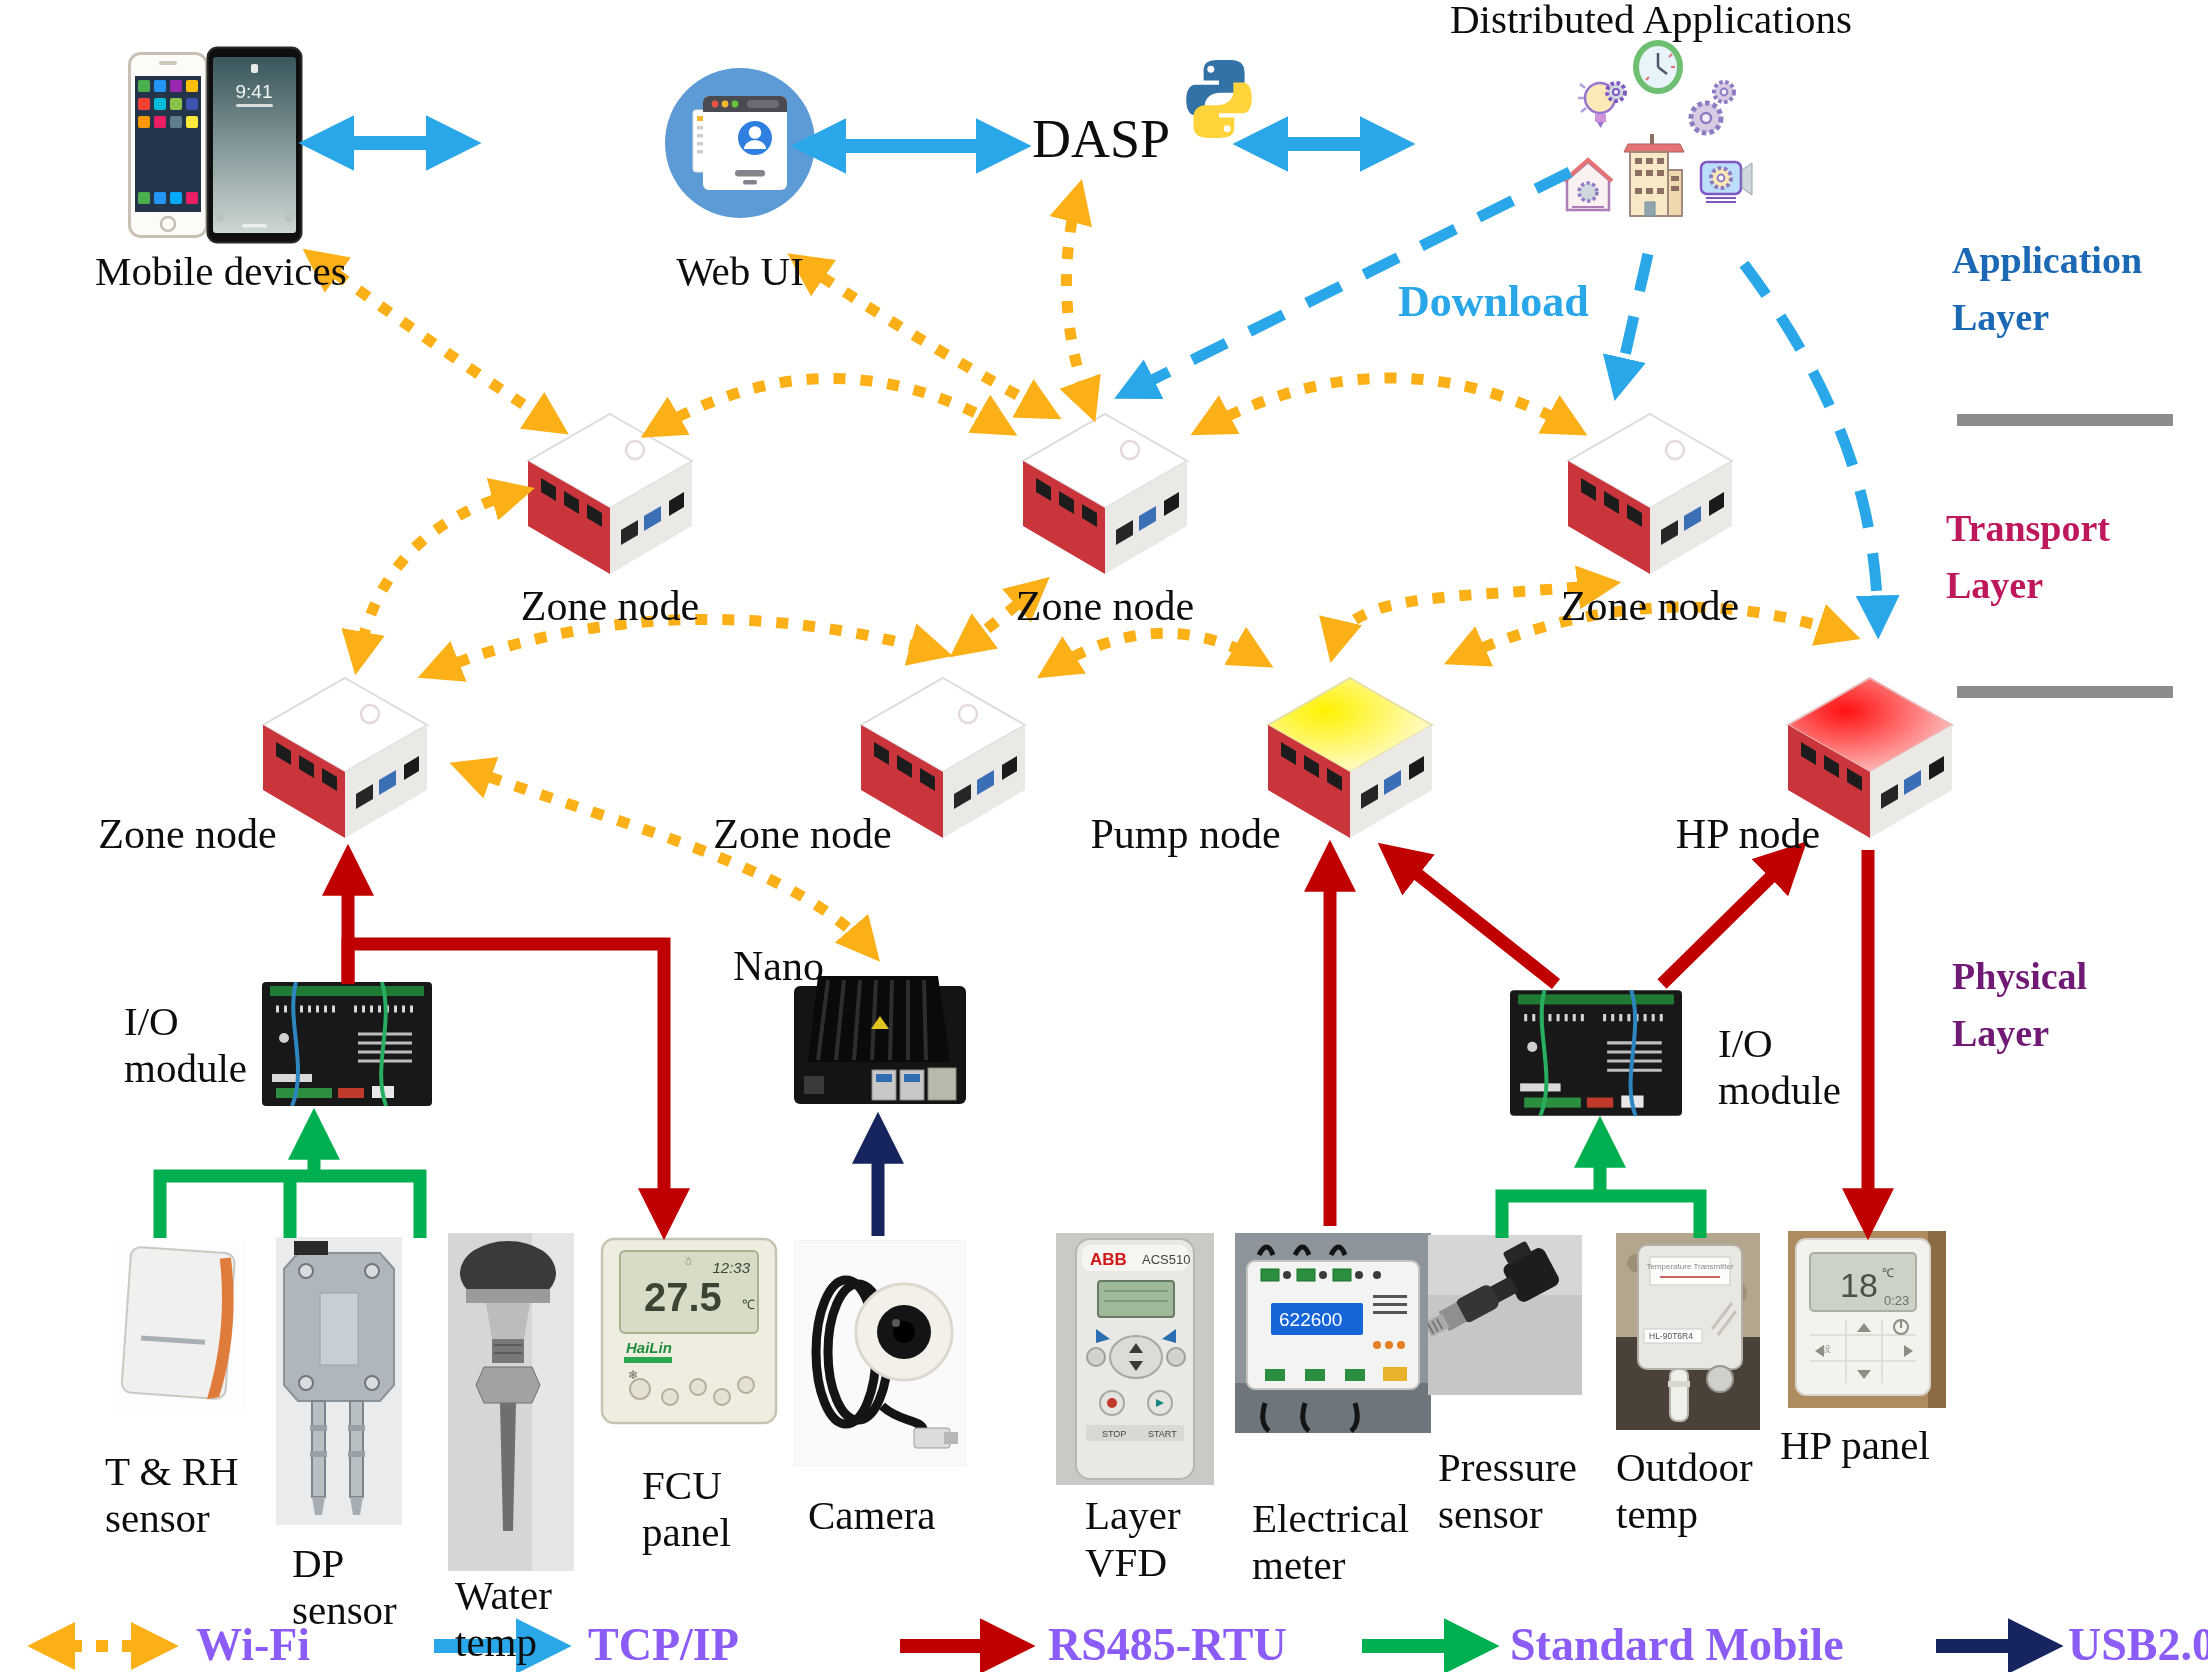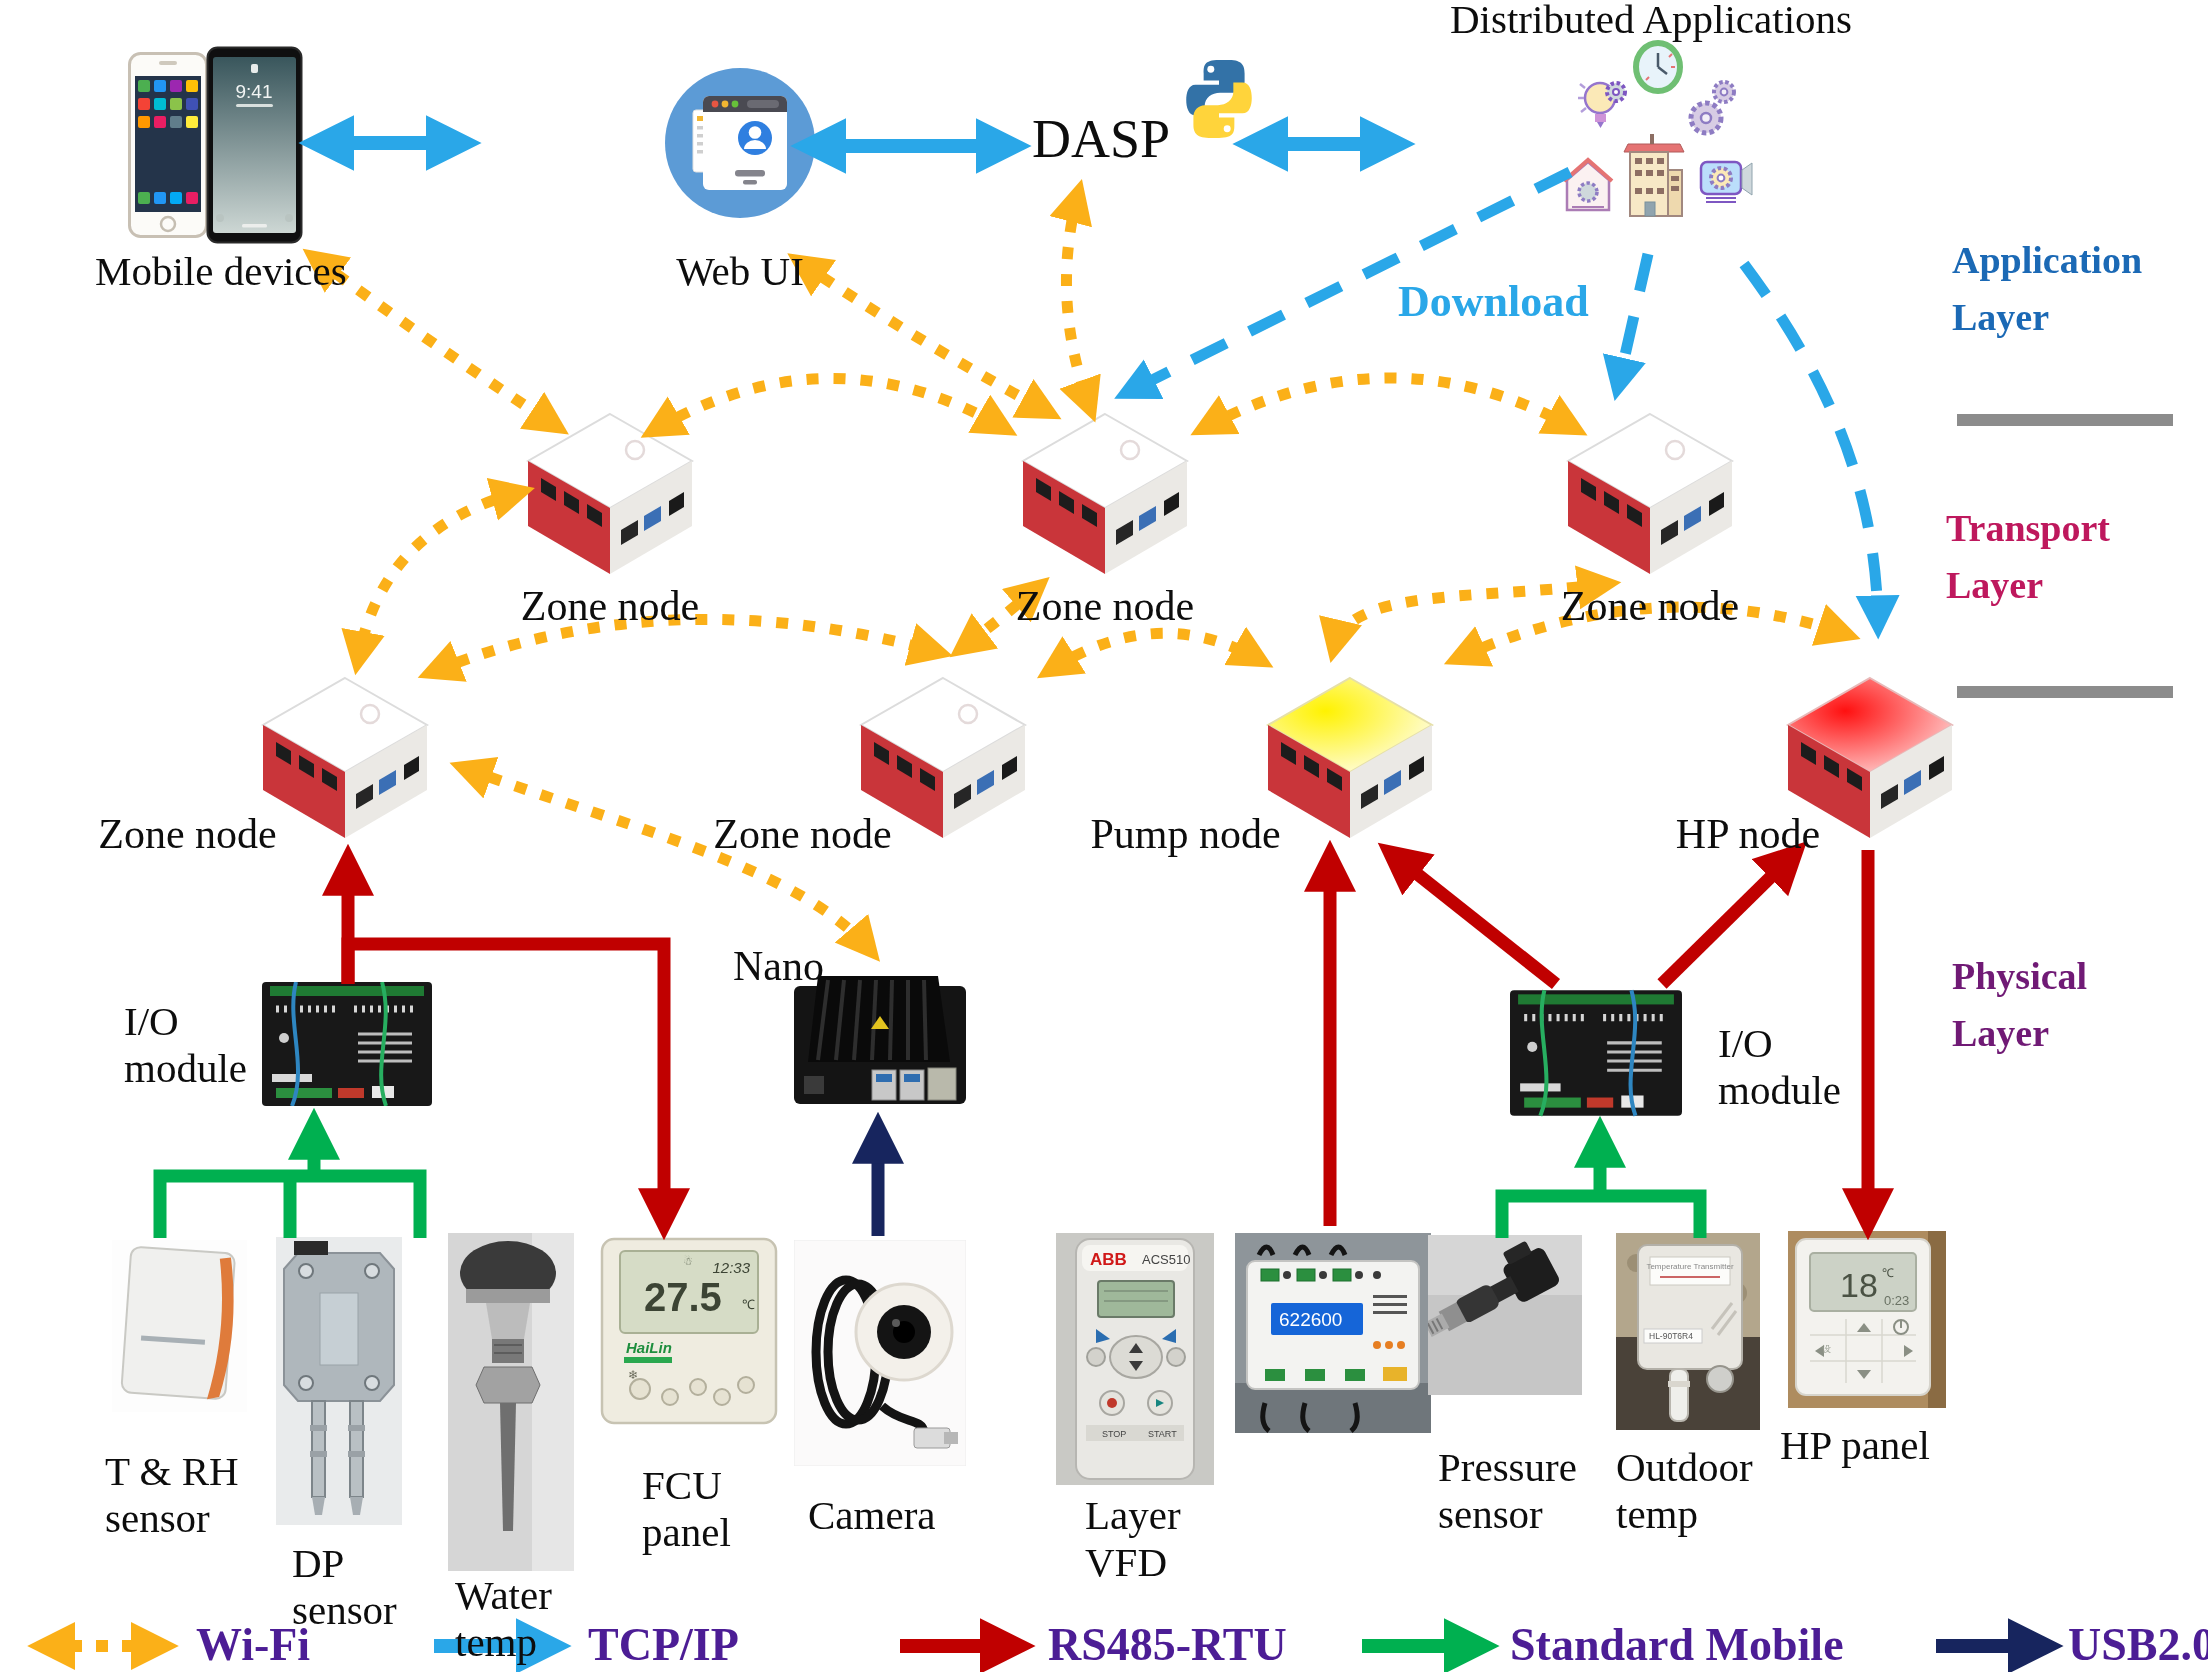--- a/index.html
+++ b/index.html
@@ -7,21 +7,21 @@
           font-family:"Liberation Serif",serif;}
   .abs{position:absolute;}
   .lbl{position:absolute;color:#0d0d0d;font-size:41px;white-space:nowrap;line-height:1.15;}
   .ctr{text-align:center;}
   #arrows{position:absolute;left:0;top:0;z-index:5;pointer-events:none;}
   .txt{z-index:8;}
   .dev{z-index:3;}
   .sep{position:absolute;background:#8c8c8c;height:12px;width:216px;z-index:2;}
   .laylbl{position:absolute;width:230px;text-align:left;font-weight:bold;font-size:38px;line-height:1.5;z-index:8;}
   .dl-lbl{position:absolute;font-weight:bold;font-size:44px;color:#2AA7E8;z-index:8;font-family:"Liberation Serif",serif;}
-  .leg{position:absolute;top:1618px;font-size:46px;font-weight:bold;color:#4c1d95;z-index:8;white-space:nowrap;}
+  .leg{position:absolute;top:1618px;font-size:46px;font-weight:bold;color:#8b5cf6;z-index:8;white-space:nowrap;}
   svg text{font-family:"Liberation Sans",sans-serif;}
 </style>
 </head>
 <body>
 
 <div id="canvas">
 
 <svg width="0" height="0" style="position:absolute">
   <defs>
     <radialGradient id="gy" cx="35%" cy="35%" r="80%">
@@ -585,20 +585,24 @@
 </div>
 <div class="lbl txt" style="left:642px;top:1462px">
   <div>FCU</div>
   <div>panel</div>
 </div>
 <div class="lbl txt" style="left:808px;top:1492px">Camera</div>
 <div class="lbl txt" style="left:1085px;top:1492px">
   <div>Layer</div>
   <div>VFD</div>
 </div>
+<div class="lbl txt" style="left:1252px;top:1495px">
+  <div>Electrical</div>
+  <div>meter</div>
+</div>
 <div class="lbl txt" style="left:1438px;top:1444px">
   <div>Pressure</div>
   <div>sensor</div>
 </div>
 <div class="lbl txt" style="left:1616px;top:1444px">
   <div>Outdoor</div>
   <div>temp</div>
 </div>
 <div class="lbl txt" style="left:1780px;top:1422px">HP panel</div>
 

